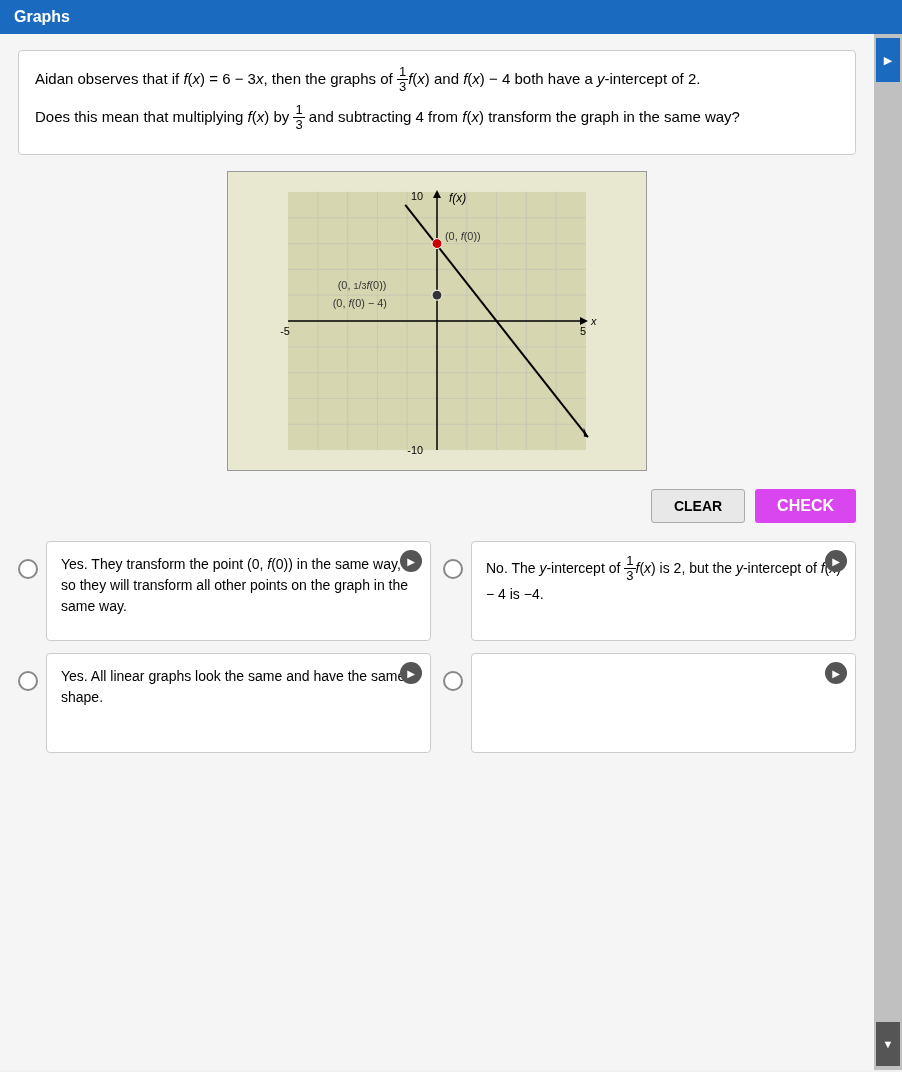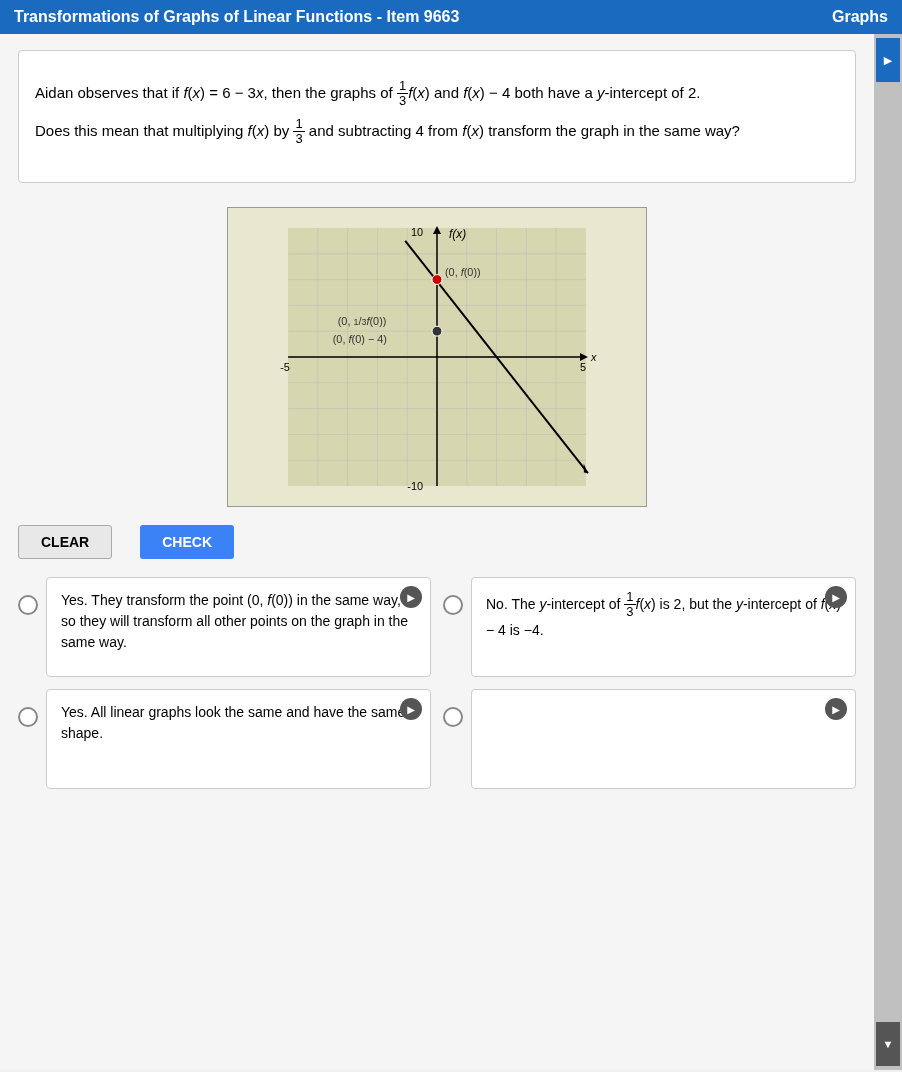--- a/index.html
+++ b/index.html
@@ -67,22 +67,22 @@
       background: #555;
       width: 24px;
       height: 44px;
       margin-top: auto;
     }
 
     .question-box {
       background: white;
       border: 1px solid #ccc;
       border-radius: 4px;
-      padding: 28px 16px;
-      margin-bottom: 24px;
+      padding: 14px 16px;
+      margin-bottom: 16px;
       font-size: 15px;
       line-height: 1.5;
     }
 
     .question-box p {
       margin-bottom: 8px;
     }
 
     .graph-container {
       display: flex;
@@ -99,41 +99,41 @@
       padding: 10px;
     }
 
     svg.graph-svg {
       width: 100%;
       height: 100%;
     }
 
     .button-row {
       display: flex;
-      justify-content: flex-start;
-      gap: 28px;
+      justify-content: flex-end;
+      gap: 10px;
       margin-bottom: 18px;
     }
 
     .btn-clear {
       background: #e8e8e8;
       border: 1px solid #aaa;
       padding: 8px 22px;
       font-size: 14px;
       font-weight: bold;
       cursor: pointer;
       border-radius: 3px;
     }
 
     .btn-check {
-      background: #3b82f6;
+      background: #d946ef;
       border: none;
       color: white;
       padding: 4px 22px;
-      font-size: 14px;
+      font-size: 16px;
       font-weight: bold;
       cursor: pointer;
       border-radius: 3px;
     }
 
     .answers-grid {
       display: grid;
       grid-template-columns: 1fr 1fr;
       gap: 12px;
     }
@@ -196,21 +196,20 @@
       padding: 0 2px;
     }
     .math-frac span:last-child {
       padding: 0 2px;
     }
   </style>
 </head>
 <body>
 
 <div class="header">
-  <span>Transformations of Graphs of Linear Functions - Item 9663</span>
   <span>Graphs</span>
 </div>
 
 <div class="main-container">
   <div class="content-area">
 
     <div class="question-box">
       <p>
         Aidan observes that if <em>f</em>(<em>x</em>) = 6 − 3<em>x</em>, then the graphs of 
         <span class="math-frac">

